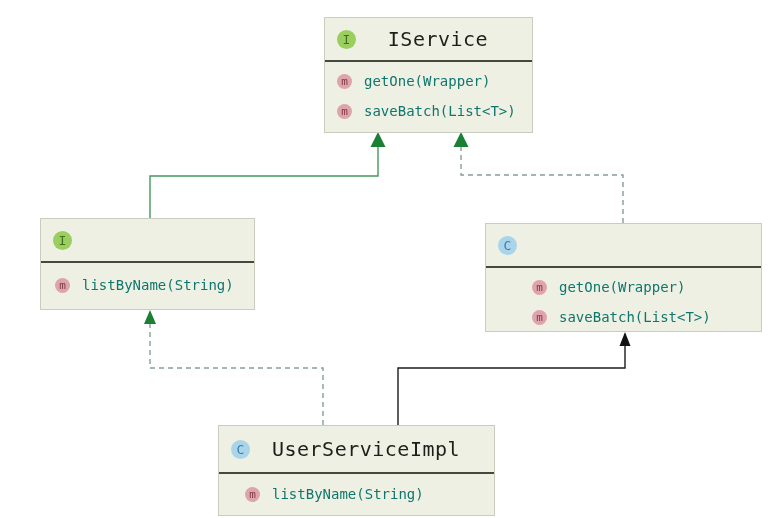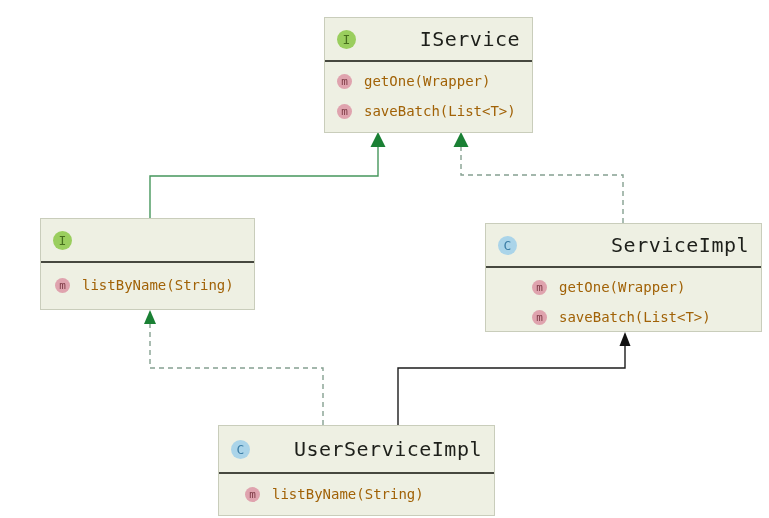--- a/index.html
+++ b/index.html
@@ -22,21 +22,21 @@
   .node-header {
     display: flex;
     align-items: center;
     height: 44px;
     padding: 0 12px;
     border-bottom: 2px solid #46483f;
     box-sizing: border-box;
   }
   .node-title {
     flex: 1;
-    text-align: right;
+    text-align: center;
     font-size: 20px;
     color: #1d1f1a;
     letter-spacing: 0.5px;
     white-space: nowrap;
   }
   .badge {
     display: inline-flex;
     align-items: center;
     justify-content: center;
     border-radius: 50%;
@@ -52,21 +52,21 @@
   .node-body { padding-top: 4px; }
   .method-row {
     display: flex;
     align-items: center;
     gap: 12px;
     height: 30px;
     box-sizing: border-box;
   }
   .method-label {
     font-size: 14px;
-    color: #a16207;
+    color: #0f766e;
     white-space: nowrap;
     text-align: right;
   }
 </style>
 </head>
 <body>
 
 <div id="canvas">
 
   <svg id="edges" width="769" height="518" viewBox="0 0 769 518">
@@ -111,21 +111,20 @@
       <div class="method-row" style="padding-left:14px;">
         <span class="badge badge-method">m</span>
         <span class="method-label">listByName(String)</span>
       </div>
     </div>
   </div>
 
   <div class="uml-node" style="left:485px; top:223px; width:277px; height:109px;">
     <div class="node-header">
       <span class="badge badge-type badge-class">C</span>
-      <span class="node-title">ServiceImpl</span>
     </div>
     <div class="node-body">
       <div class="method-row" style="padding-left:46px;">
         <span class="badge badge-method">m</span>
         <span class="method-label">getOne(Wrapper)</span>
       </div>
       <div class="method-row" style="padding-left:46px;">
         <span class="badge badge-method">m</span>
         <span class="method-label">saveBatch(List&lt;T&gt;)</span>
       </div>

